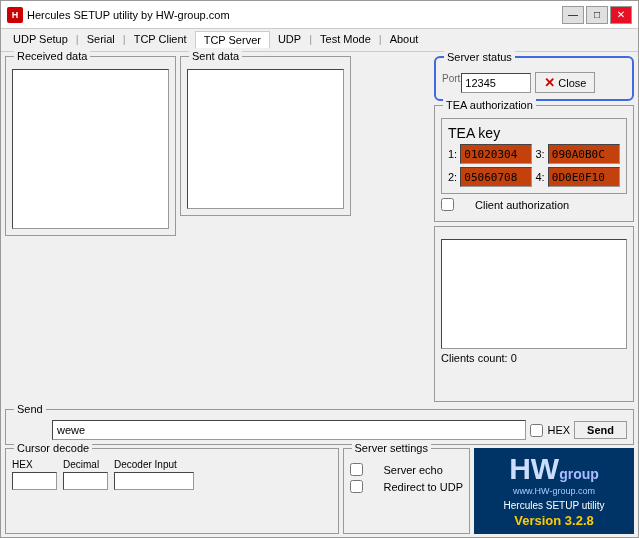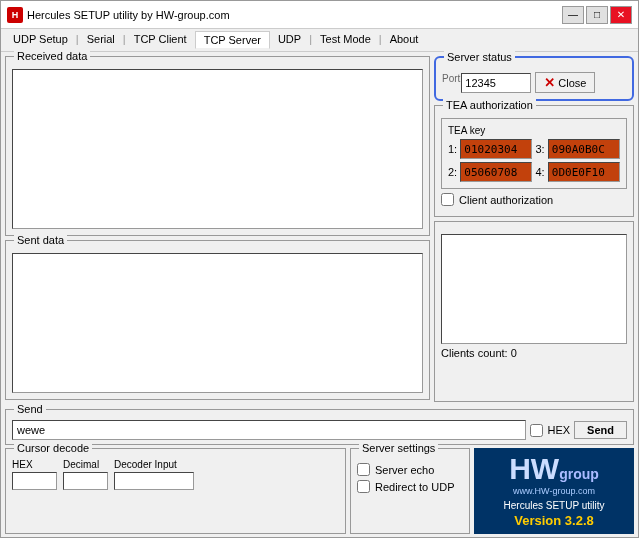--- a/index.html
+++ b/index.html
@@ -85,21 +85,21 @@
       font-weight: normal;
     }
     .content {
       display: flex;
       flex: 1;
       padding: 4px;
       gap: 4px;
     }
     .left-panel {
       display: flex;
-      flex-direction: column;
+      flex-direction: row;
       flex: 1;
       gap: 4px;
     }
     .right-panel {
       width: 200px;
       display: flex;
       flex-direction: column;
       gap: 4px;
     }
     .group-box {
@@ -185,21 +185,21 @@
       height: 20px;
       border: 1px inset #999;
       background: #c2410c;
       padding: 1px 3px;
       font-family: monospace;
       font-size: 11px;
     }
     .checkbox-row {
       display: flex;
       align-items: center;
-      gap: 5px;
+      gap: 21px;
       margin: 4px 0;
     }
     .client-status-group {
       border: 1px solid #999;
       position: relative;
       padding: 12px 6px 6px 6px;
       flex: 1;
     }
     .client-status-area {
       width: 100%;
@@ -227,20 +227,21 @@
       align-items: center;
       gap: 4px;
     }
     .send-input {
       flex: 1;
       height: 20px;
       border: 1px inset #999;
       background: white;
       padding: 1px 4px;
       font-size: 11px;
+      margin-left: 40px;
     }
     .send-btn {
       padding: 2px 12px;
       background: #f0f0f0;
       border: 1px solid #999;
       cursor: pointer;
       font-size: 11px;
       font-weight: bold;
     }
     .bottom-row {
@@ -385,21 +386,21 @@
           <button class="close-btn-red">
             <span class="x-icon">✕</span>
             <span>Close</span>
           </button>
         </div>
       </div>
 
       <div class="tea-group">
         <span class="group-label">TEA authorization</span>
         <div style="border:1px solid #999;padding:6px;margin-bottom:4px;">
-          <div style="font-size:10px;margin-bottom:3px;">TEA key</div>
+          <div style="font-size:14px;margin-bottom:3px;">TEA key</div>
           <div class="tea-grid">
             <span class="tea-label">1:</span>
             <input type="text" class="tea-input" value="01020304" style="">
             <span class="tea-label">3:</span>
             <input type="text" class="tea-input" value="090A0B0C" style="">
             <span class="tea-label">2:</span>
             <input type="text" class="tea-input" value="05060708" style="">
             <span class="tea-label">4:</span>
             <input type="text" class="tea-input" value="0D0E0F10" style="">
           </div>

